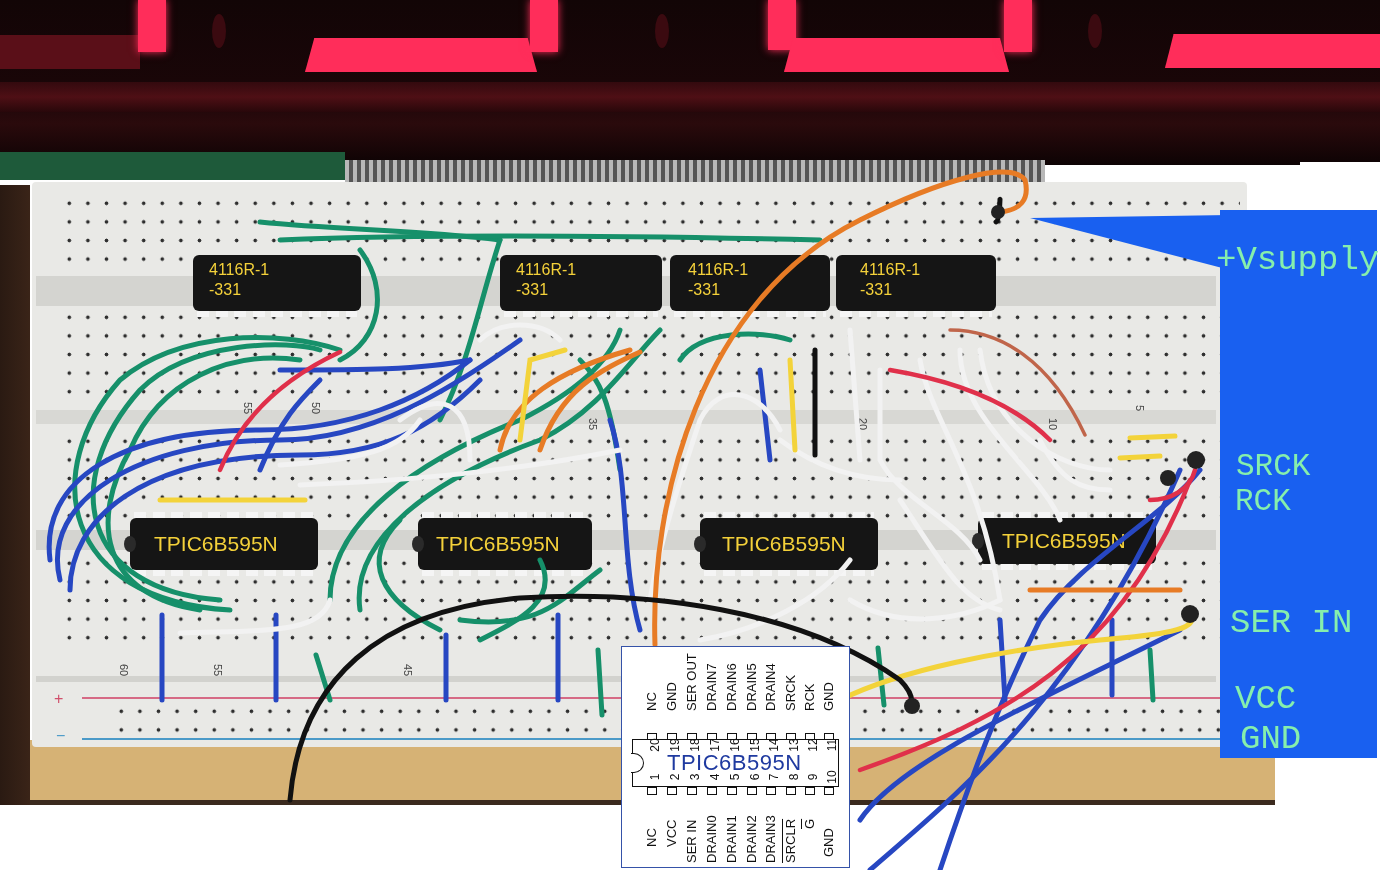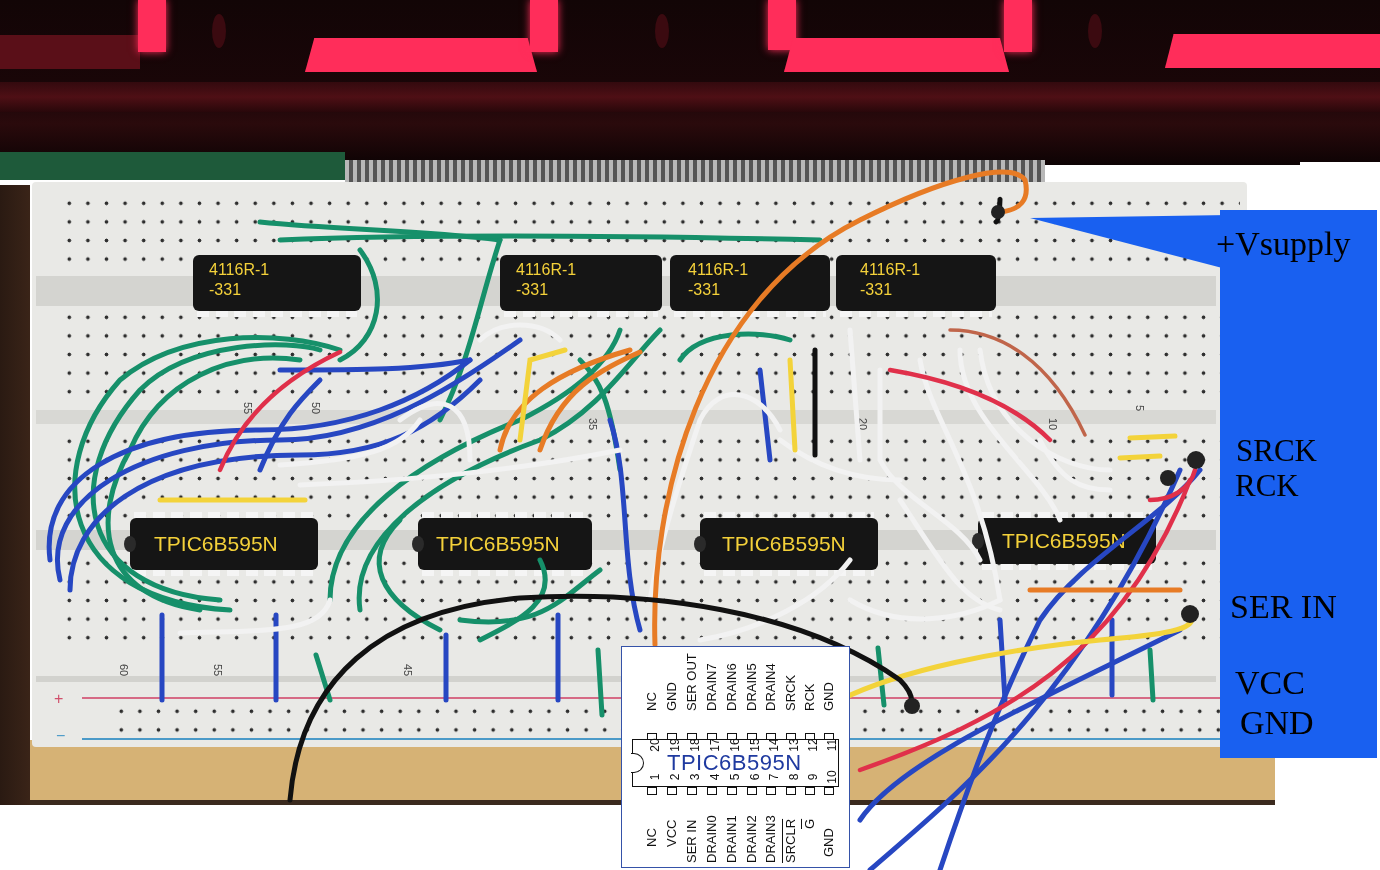--- a/index.html
+++ b/index.html
@@ -49,21 +49,21 @@
       background: repeating-linear-gradient(90deg,#f5f5f5 0 12px,transparent 12px 18.6px); }
     .chip .pins-t { position: absolute; left: 4px; right: 4px; top: -6px; height: 6px;
       background: repeating-linear-gradient(90deg,#f5f5f5 0 12px,transparent 12px 18.6px); }
     .chip .notch { position: absolute; left: -6px; top: 50%; width: 12px; height: 16px; margin-top: -8px; border-radius: 50%; background: #2a2a2a; }
 
     .wires { position: absolute; left: 0; top: 0; width: 1380px; height: 870px; pointer-events: none; }
 
     
     .callout-panel { position: absolute; left: 1220px; top: 210px; width: 157px; height: 548px; background: #1960f0; }
     .callout-tri { position: absolute; left: 0; top: 0; }
-    .callout-label { position: absolute; color: #000000; font-family: Liberation Serif, serif; font-size: 34px; line-height: 1; }
+    .callout-label { position: absolute; color: #86efac; font-family: Liberation Mono, monospace; font-size: 34px; line-height: 1; margin-top: 16px; }
 
     
     .pinout { position: absolute; left: 621px; top: 646px; width: 229px; height: 222px; background: #fff; border: 1.5px solid #3552a8; }
     .pinout .body { position: absolute; left: 10px; top: 92px; width: 207px; height: 48px; border: 1.5px solid #111; background: #fff; }
     .pinout .notch { position: absolute; left: -2px; top: 13px; width: 13px; height: 20px; border: 1.5px solid #111; border-left: none; border-radius: 0 12px 12px 0; background: #fff; }
     .pinout .chip-name { position: absolute; left: 34px; top: 10px; font-size: 22px; color: #1f3aa0; letter-spacing: 0.5px; }
     .pinout .pin-box { position: absolute; width: 10px; height: 8px; border: 1.2px solid #111; background: #fff; }
     .pinout .pin-num { position: absolute; font-size: 12px; color: #111; transform: rotate(-90deg); transform-origin: center; width: 20px; text-align: center; }
     .pinout .pin-name { position: absolute; font-size: 13px; color: #111; white-space: nowrap; transform-origin: left top; }
     .pinout .pin-name.top { transform: rotate(-90deg); }

